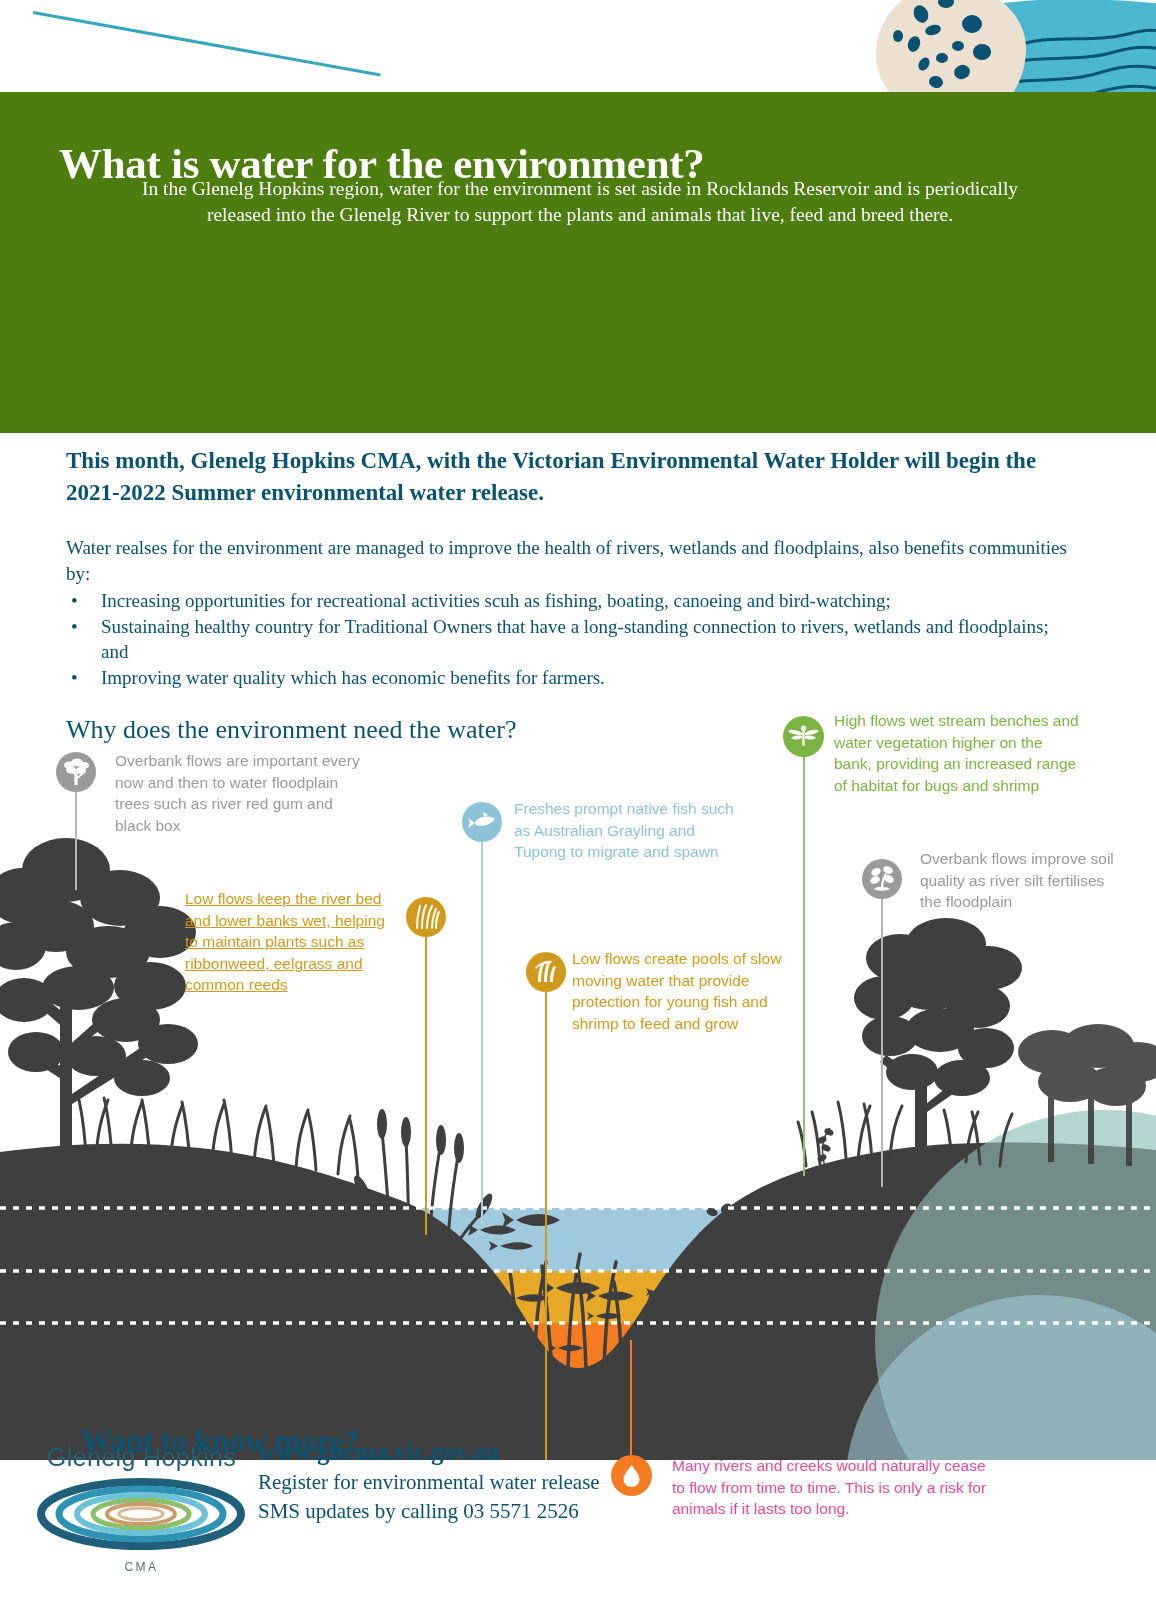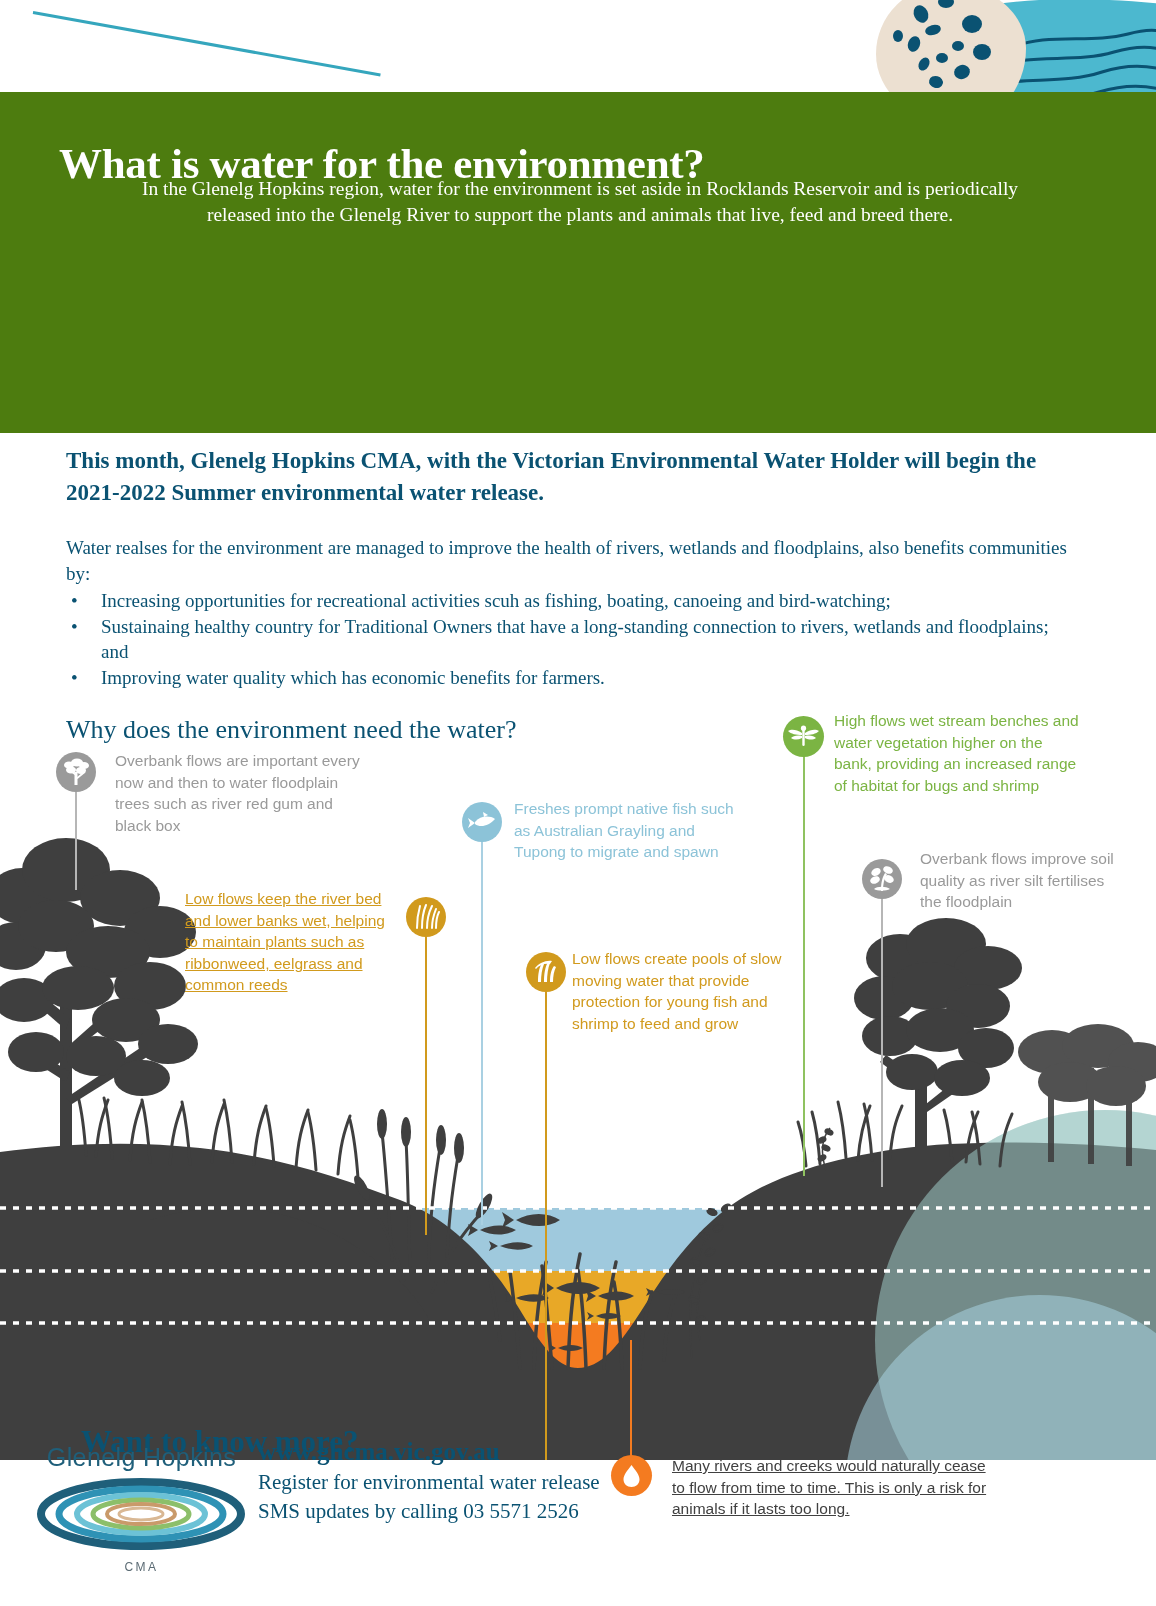--- a/index.html
+++ b/index.html
@@ -51,21 +51,21 @@
   .foot-title{position:absolute;left:33px;top:1398px;color:#0a5272;font-family:"Liberation Serif",serif;
               font-weight:bold;font-size:31px;margin-left:48px;}
   .logo{position:absolute;left:34px;top:1443px;width:215px;}
   .logo-word{color:#1f5f7a;font-size:25px;font-family:Liberation Sans, sans-serif;letter-spacing:.4px;
              text-align:center;}
   .logo-cma{color:#5b6b74;font-size:12px;letter-spacing:2.5px;text-align:center;margin-top:4px;}
   .foot-url{position:absolute;left:258px;top:1438px;color:#0a5272;font-family:"Liberation Serif",serif;
             font-weight:bold;font-size:25px;}
   .foot-sub{position:absolute;left:258px;top:1468px;width:350px;color:#0a5272;
             font-family:"Liberation Serif",serif;font-size:21px;line-height:29px;}
-  .drop-note{position:absolute;left:672px;top:1455px;width:330px;color:#404040;font-size:15.5px;line-height:21.5px;text-decoration:underline;}
+  .drop-note{position:absolute;left:672px;top:1455px;width:330px;color:#ec4899;font-size:15.5px;line-height:21.5px;}
 </style>
 </head>
 <body>
 
 <div id="page">
 
   <div class="deco-line"></div>
 
   <svg class="deco-blob-wave" viewBox="0 0 300 150">
     <path d="M60,30 C110,5 200,0 300,10 L300,150 L90,150 C40,140 30,70 60,30 Z" fill="#4cb8cf"></path>

